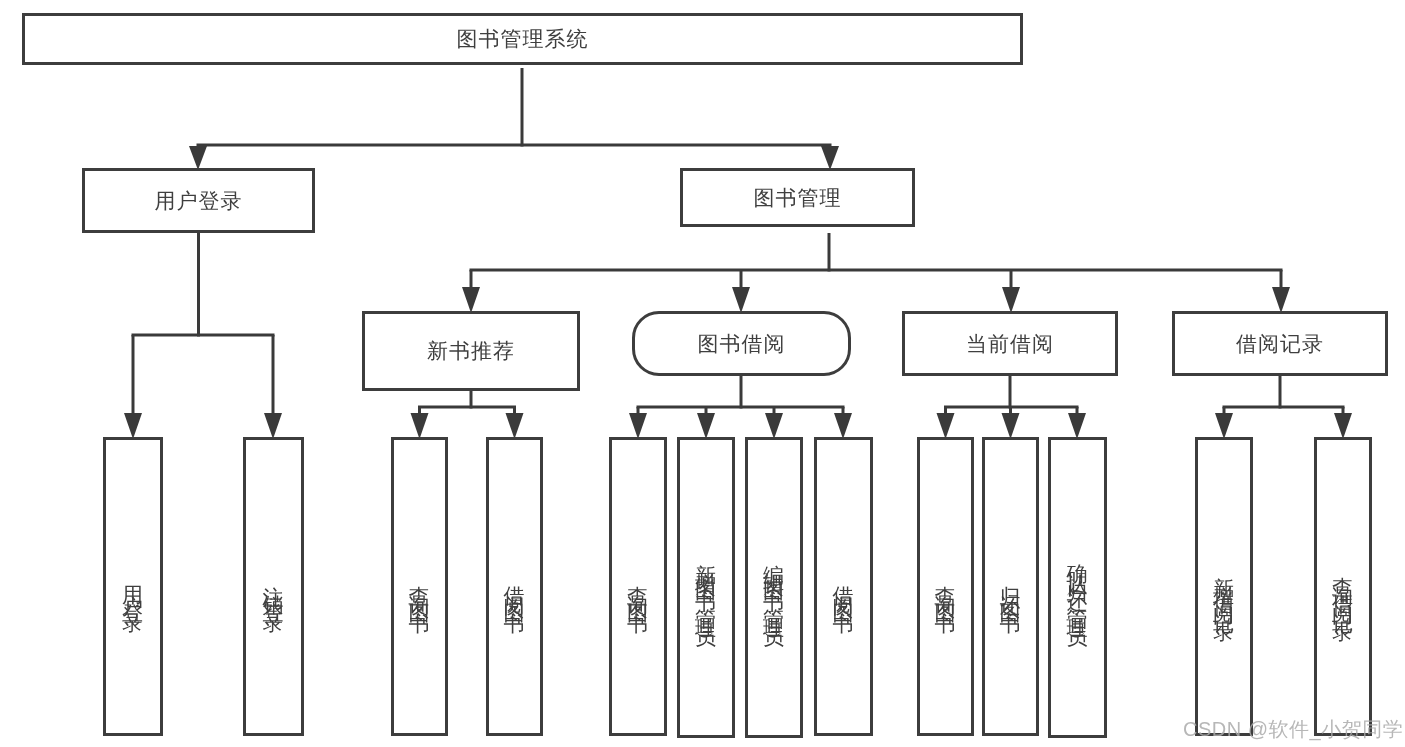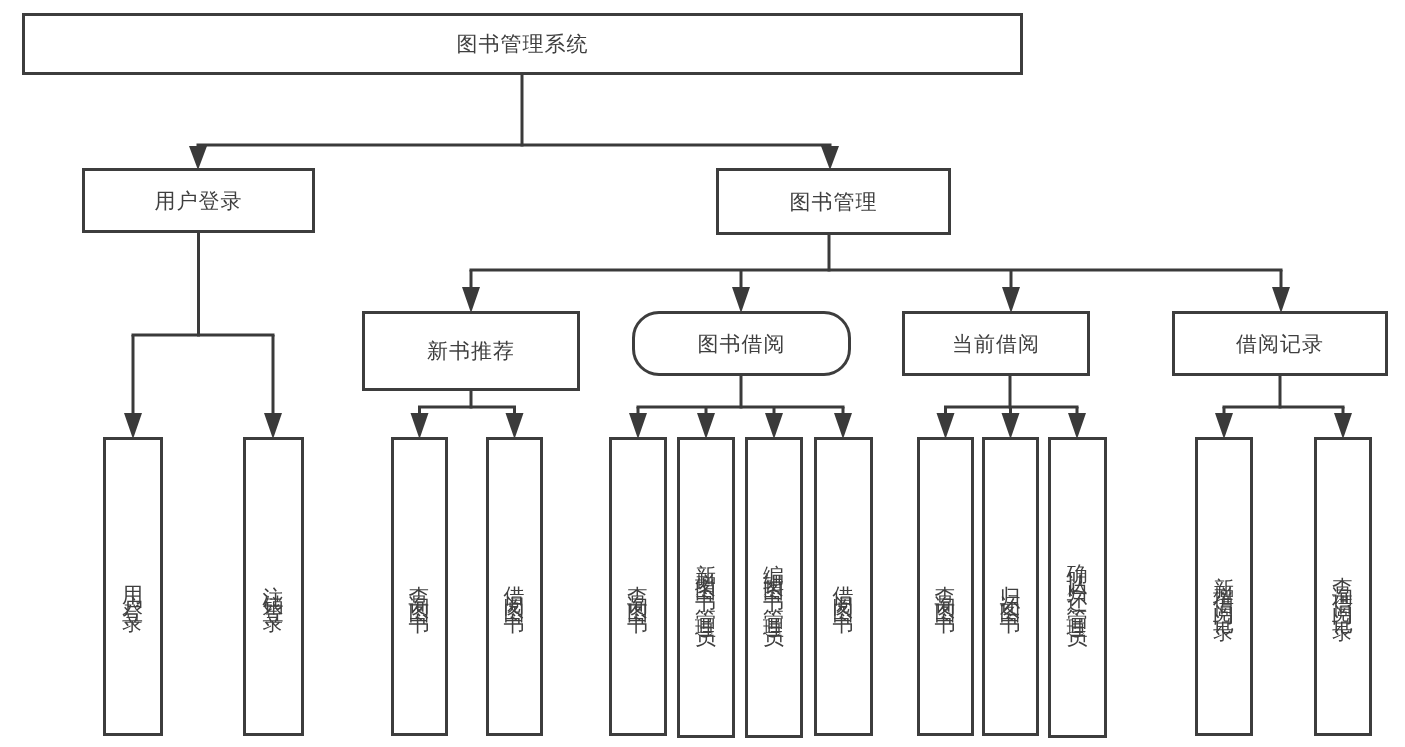--- a/index.html
+++ b/index.html
@@ -101,38 +101,38 @@
     <polygon points="1068,413 1086,413 1077,439"></polygon>
 
     <line x1="1280" y1="376" x2="1280" y2="408.5"></line>
     <line x1="1222.5" y1="407" x2="1344.5" y2="407"></line>
     <line x1="1224" y1="407" x2="1224" y2="417"></line>
     <polygon points="1215,413 1233,413 1224,439"></polygon>
     <line x1="1343" y1="407" x2="1343" y2="417"></line>
     <polygon points="1334,413 1352,413 1343,439"></polygon>
   </svg>
 
-  <div class="node" style="left:22px;top:13px;width:1001px;height:62px;">
+  <div class="node" style="left:22px;top:13px;width:1001px;height:52px;">
     <span>图书管理系统</span>
   </div>
 
   <div class="node" style="left:82px;top:168px;width:233px;height:65px;">
     <span>用户登录</span>
   </div>
-  <div class="node" style="left:716px;top:168px;width:235px;height:67px;text-align:center;">
+  <div class="node" style="left:680px;top:168px;width:235px;height:59px;text-align:center;">
     <span>图书管理</span>
   </div>
 
   <div class="node" style="left:362px;top:311px;width:218px;height:80px;">
     <span>新书推荐</span>
   </div>
   <div class="node" style="left:632px;top:311px;width:219px;height:65px;border-radius:27px;">
     <span>图书借阅</span>
   </div>
-  <div class="node" style="left:902px;top:311px;width:188px;height:65px;">
+  <div class="node" style="left:902px;top:311px;width:216px;height:65px;">
     <span>当前借阅</span>
   </div>
   <div class="node" style="left:1172px;top:311px;width:216px;height:65px;">
     <span>借阅记录</span>
   </div>
 
   <div class="node node-v" style="left:103px;top:437px;width:60px;height:299px;">
     <span>用户登录</span>
   </div>
   <div class="node node-v" style="left:243px;top:437px;width:61px;height:299px;">
@@ -169,13 +169,14 @@
     <span>确认归还（管理员）</span>
   </div>
 
   <div class="node node-v" style="left:1195px;top:437px;width:58px;height:299px;">
     <span>新增借阅记录</span>
   </div>
   <div class="node node-v" style="left:1314px;top:437px;width:58px;height:299px;">
     <span>查询借阅记录</span>
   </div>
 
+  <div class="watermark">CSDN @软件_小贺同学</div>
 </div>
 
 </body></html>

